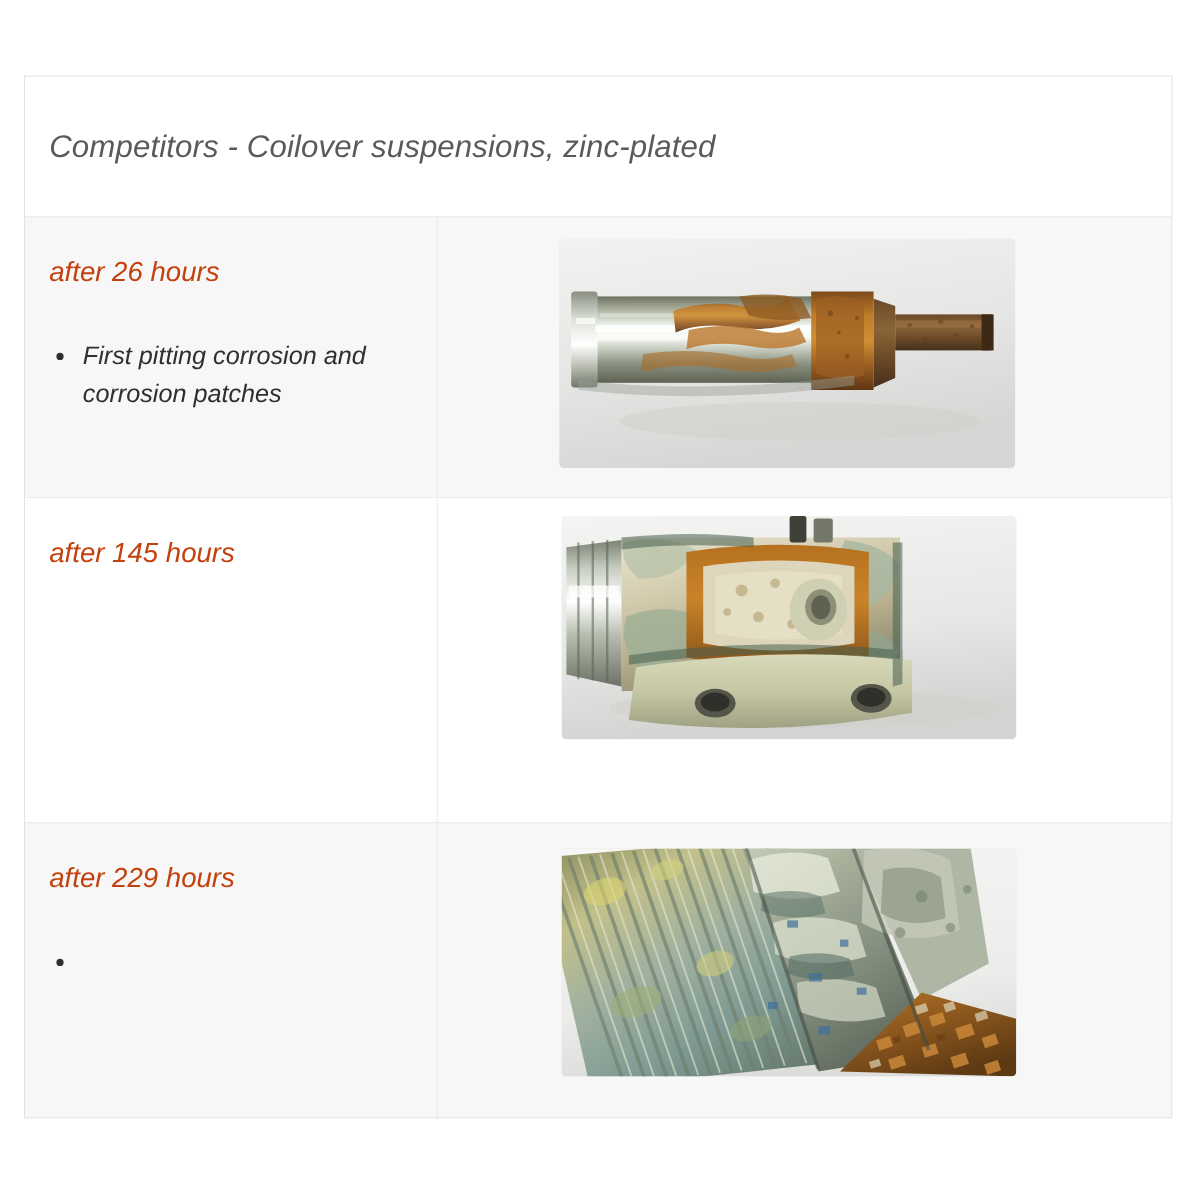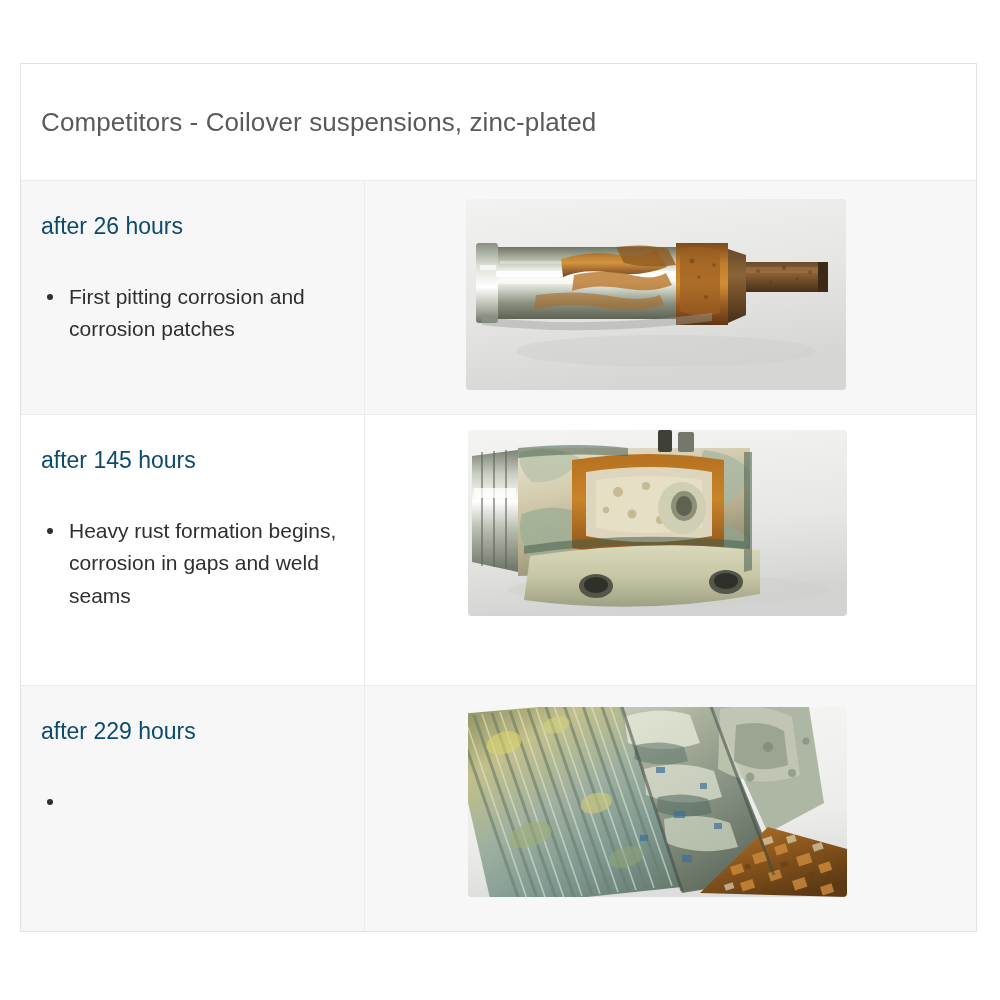--- a/index.html
+++ b/index.html
@@ -11,20 +11,21 @@
     font-family: "Liberation Sans", sans-serif;
     -webkit-font-smoothing: antialiased;
   }
 
   #page {
     position: relative;
     width: 1000px;
     height: 1000px;
     background: #ffffff;
     overflow: hidden;
+    font-style: italic;
   }
 
   
   .card {
     position: absolute;
     left: 20px;
     top: 63px;
     width: 957px;
     height: 869px;
     border: 1px solid #e2e2e2;
@@ -75,21 +76,21 @@
 
   .cell-media {
     flex: 1 1 auto;
     box-sizing: border-box;
     position: relative;
   }
 
   .stage-label {
     font-size: 23px;
     font-weight: 400;
-    color: #0c4a6e;
+    color: #c2410c;
     line-height: 1.2;
     margin: 0 0 14px 0;
     white-space: nowrap;
   }
 
   ul.bullets {
     list-style: none;
     margin: 0;
     padding: 0;
   }
@@ -229,26 +230,20 @@
 
             <path d="M16 118 q110 12 230 -4 l0 8 q-120 16 -230 4 z" fill="#9aa096" opacity="0.45"></path>
           </svg>
         </div>
       </div>
     </div>
 
     <div class="row row-2 plain">
       <div class="cell-text">
         <div class="stage-label">after 145 hours</div>
-        <ul class="bullets">
-          <li>
-            <span class="dot"></span>
-            <span>Heavy rust formation begins, corrosion in gaps and weld seams</span>
-          </li>
-        </ul>
       </div>
       <div class="cell-media">
         <div class="photo photo-2">
           <svg viewBox="0 0 379 186" preserveAspectRatio="none">
             <defs>
               <linearGradient id="bg2" x1="0" y1="0" x2="0.2" y2="1">
                 <stop offset="0%" stop-color="#f4f4f2"></stop>
                 <stop offset="60%" stop-color="#e7e7e5"></stop>
                 <stop offset="100%" stop-color="#d3d3d1"></stop>
               </linearGradient>

